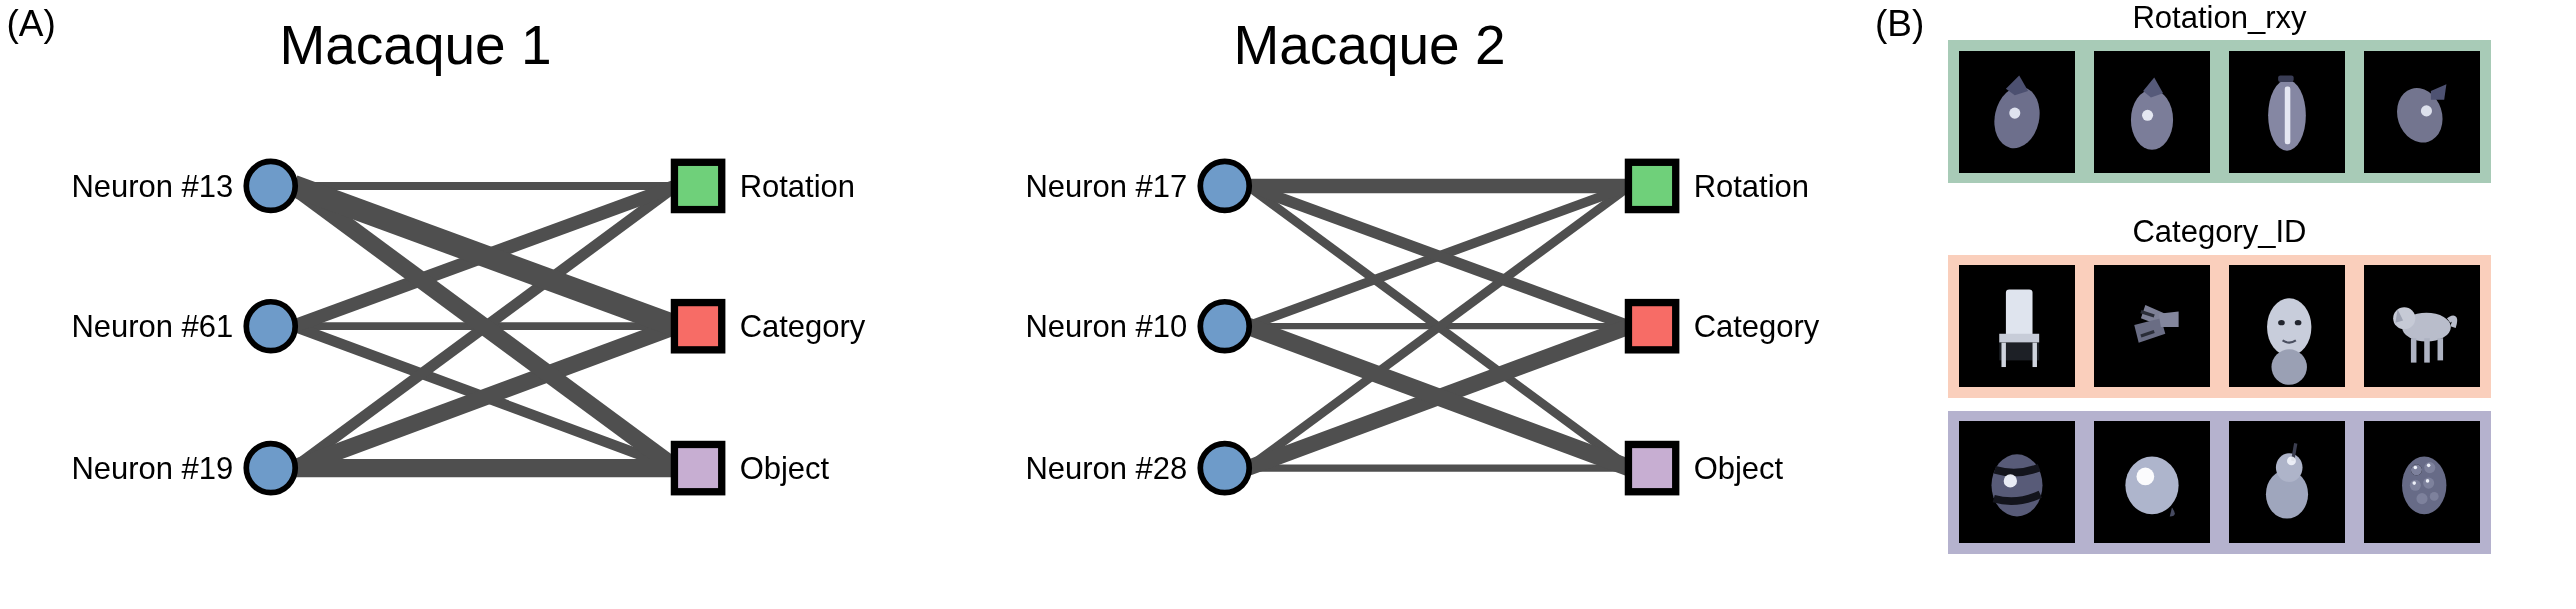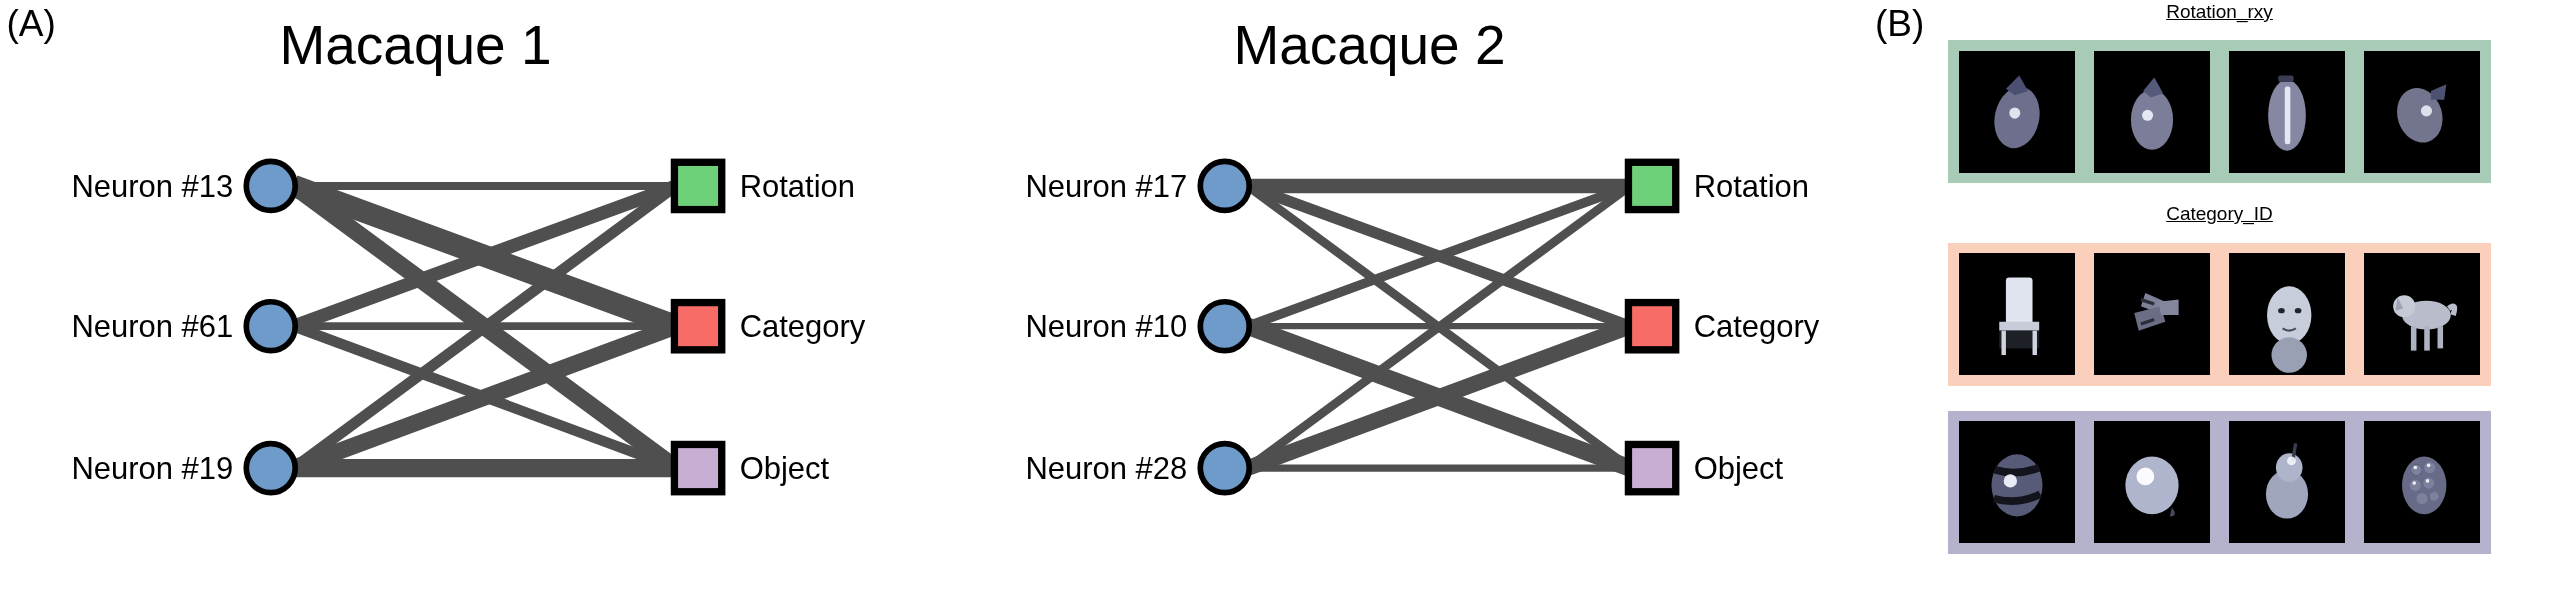--- a/index.html
+++ b/index.html
@@ -85,31 +85,30 @@
     top: 0px;
     width: 571px;
     height: 610px;
   }
   .task-group {
     position: absolute;
     left: 0;
     width: 543px;
   }
   #task-group-0 { top: 1.6px; }
-  #task-group-1 { top: 204px; }
+  #task-group-1 { top: 216px; }
   #task-group-2 { top: 406px; }
 
   .task-label {
-    font-size: 19px;
+    font-size: 31px;
     line-height: 1;
     text-align: center;
     color: #000;
     height: 34px;
     white-space: nowrap;
-    text-decoration: underline;
   }
   .task-band {
     margin-top: 4.9px;
     height: 143px;
     display: flex;
     align-items: center;
     justify-content: space-between;
     padding: 0 11.4px;
     box-sizing: border-box;
   }

